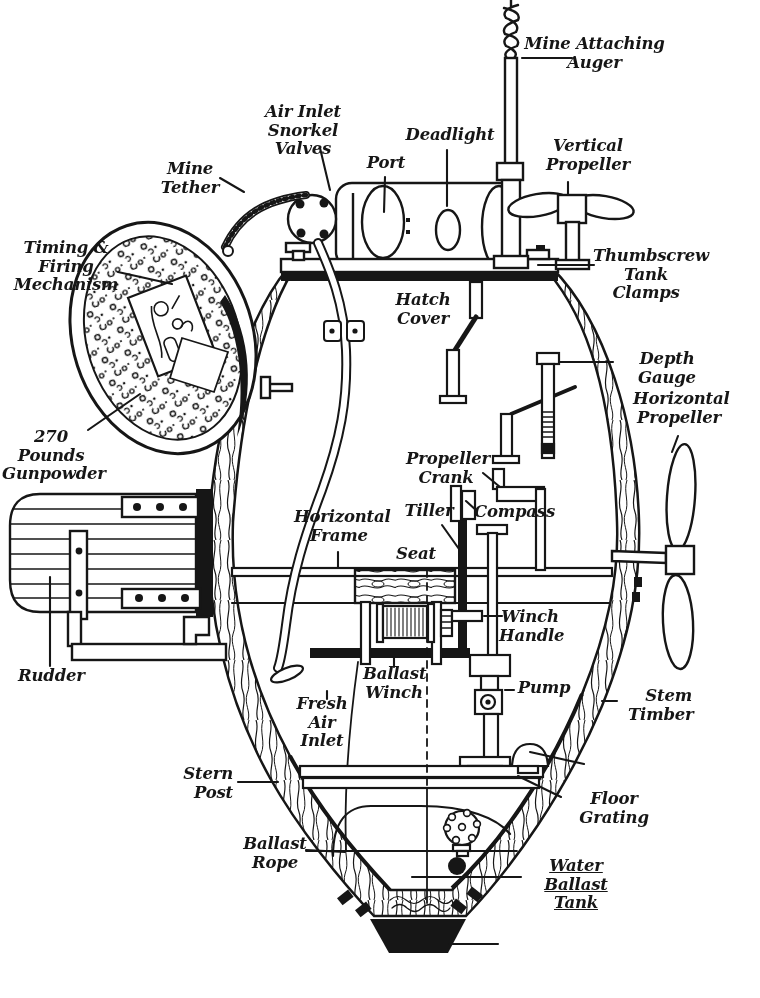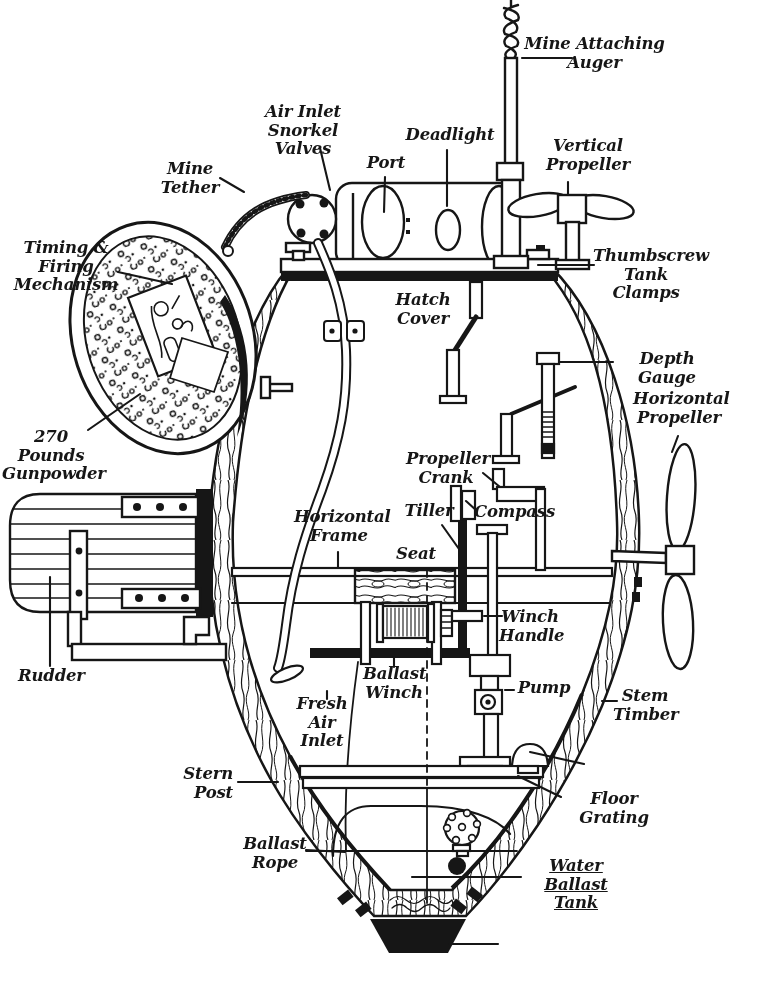--- a/index.html
+++ b/index.html
@@ -348,21 +348,21 @@
 Frame</div>
   <div class="lbl" style="left:394px;top:545px;width:44px;">Seat</div>
   <div class="lbl" style="left:499px;top:608px;width:62px;">Winch
 Handle</div>
   <div class="lbl" style="left:18px;top:667px;width:64px;">Rudder</div>
   <div class="lbl" style="left:363px;top:665px;width:62px;">Ballast
 Winch</div>
   <div class="lbl" style="left:281px;top:695px;width:82px;">Fresh Air
 Inlet</div>
   <div class="lbl left" style="left:517px;top:679px;width:54px;">Pump</div>
-  <div class="lbl" style="left:613px;top:687px;width:64px;">Stem
+  <div class="lbl" style="left:628px;top:687px;width:64px;text-align:right;">Stem
 Timber</div>
   <div class="lbl" style="left:181px;top:765px;width:52px;text-align:right;">Stern
 Post</div>
   <div class="lbl" style="left:556px;top:790px;width:116px;">Floor Grating</div>
   <div class="lbl" style="left:243px;top:835px;width:64px;">Ballast
 Rope</div>
   <div class="lbl" style="left:519px;top:857px;width:114px;text-decoration:underline;">Water Ballast
 Tank</div>
 
 </div>

